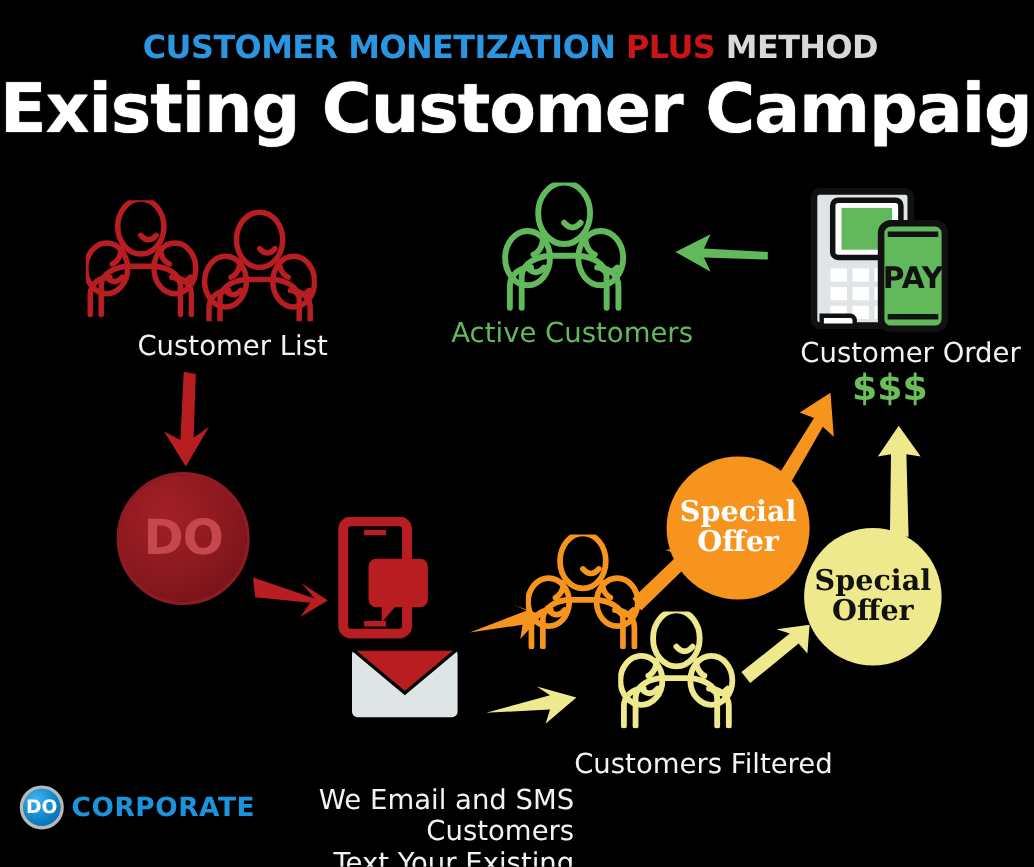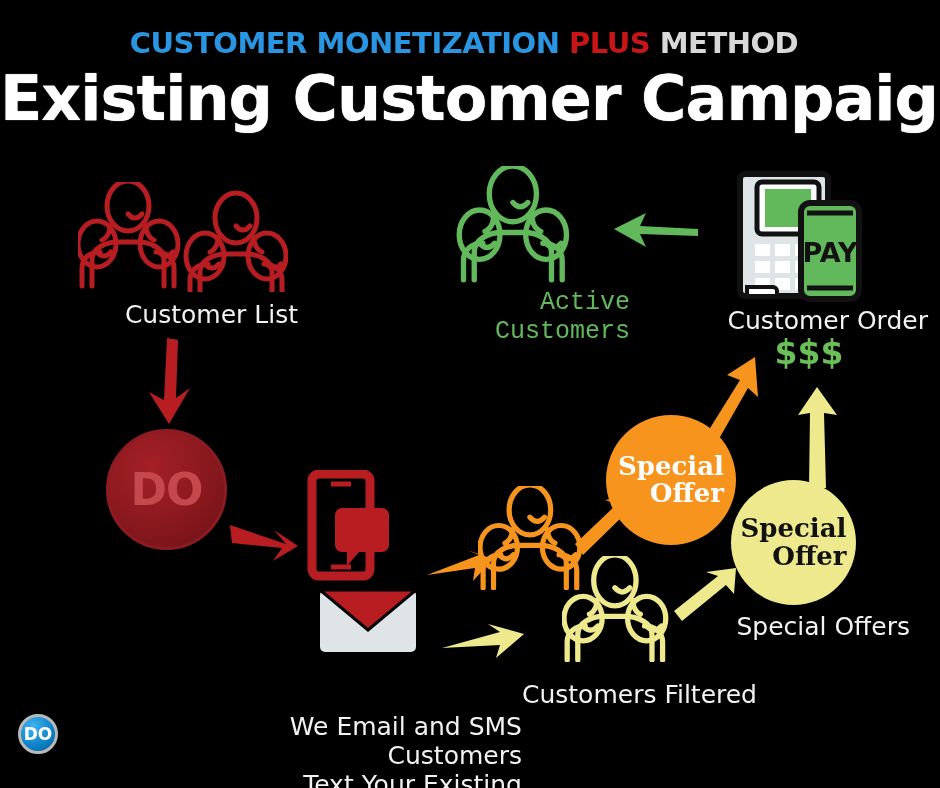--- a/index.html
+++ b/index.html
@@ -23,21 +23,21 @@
     font-family:"DejaVu Sans",sans-serif;
     letter-spacing:-1px;white-space:nowrap;
     text-shadow:0 0 1px #fff;
   }
   
   .cap{color:#f2f2f2;font-size:25px;line-height:29px;text-align:right;
        font-family:"DejaVu Sans",sans-serif;}
   .cap.green{color:#62b95c;}
   
   .badge{border-radius:50%;display:flex;align-items:center;justify-content:center;
-         text-align:right;font-weight:bold;font-family:"DejaVu Serif",serif;
+         text-align:center;font-weight:bold;font-family:"DejaVu Serif",serif;
          line-height:1.04;}
   #badge-orange{background:#f7941e;color:#ffffff;}
   #badge-yellow{background:#eee98c;color:#111111;}
   .badge-txt{display:block;font-size:26px;}
   
   #logo-wrap{left:18px;top:714px;display:flex;align-items:center;gap:7px;}
   #logo-circle{width:40px;height:40px;border-radius:50%;
      background:radial-gradient(circle at 35% 28%,#3db5ef 0%,#0c7fc4 62%,#0a5f92 100%);
      border:3px solid #b9b9b9;box-sizing:border-box;
      display:flex;align-items:center;justify-content:center;
@@ -110,21 +110,21 @@
         <ellipse cx="17" cy="64" rx="19" ry="23"></ellipse>
         <path d="M2 106 V88 C2 78, 10 72, 20 72"></path>
         <ellipse cx="79" cy="64" rx="19" ry="23"></ellipse>
         <path d="M94 106 V88 C94 78, 86 72, 76 72"></path>
         <path d="M10 24 q7 8 14 0" transform="translate(38,10)"></path>
         <path d="M10 24 q7 8 14 0" transform="translate(7,48)"></path>
         <path d="M10 24 q7 8 14 0" transform="translate(69,48)"></path>
       </g>
     </svg>
   </div>
-  <div class="abs cap green" style="left:400px;top:288px;width:230px;font-family:Liberation Mono, monospace;">Active Customers</div>
+  <div class="abs cap green" style="left:400px;top:288px;width:230px;">Active Customers</div>
 
   <div class="abs" style="left:610px;top:205px;">
     <svg width="90" height="46" viewBox="0 0 90 46">
       <path d="M88 24 L30 21 L36 8 L4 24 L36 42 L30 29 L88 31 Z" fill="#62b95c"></path>
     </svg>
   </div>
 
   <div class="abs cap" style="left:688px;top:306px;width:240px;">Customer Order</div>
   <div class="abs" style="left:733px;top:166px;width:150px;height:140px;">
     <svg width="150" height="140" viewBox="0 0 150 140">
@@ -270,19 +270,19 @@
       <span class="badge-txt">Offer</span>
     </div>
   </div>
 
   <div class="abs badge" id="badge-yellow" style="left:731px;top:480px;width:125px;height:125px;">
     <div>
       <span class="badge-txt">Special</span>
       <span class="badge-txt">Offer</span>
     </div>
   </div>
-  <div class="abs cap" style="left:680px;top:612px;width:230px;">Special Offers</div>
 
   <div class="abs" id="logo-wrap">
     <div id="logo-circle">DO</div>
+    <div id="logo-text">CORPORATE</div>
   </div>
 
 </div>
 
 </body></html>

